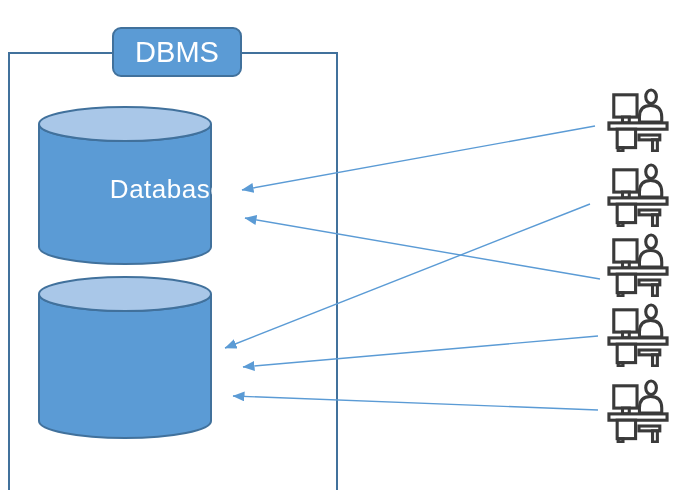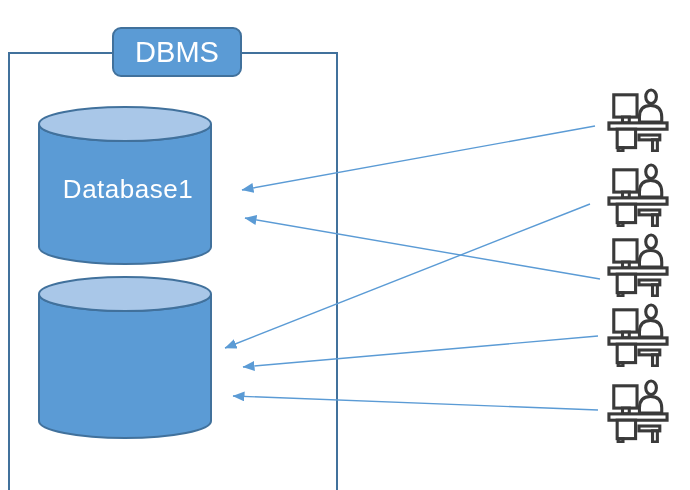--- a/index.html
+++ b/index.html
@@ -40,20 +40,21 @@
   }
   .db-label {
     position: absolute;
     left: 40px;
     width: 176px;
     text-align: center;
     color: #ffffff;
     font-size: 26px;
     font-weight: 300;
     letter-spacing: 0.5px;
+    padding-left: 47px;
   }
   .db-label.db1 { top: 153px; }
   .db-label.db2 { top: 330px; }
   .user-icon {
     position: absolute;
     left: 607px;
     width: 62px;
     height: 64px;
   }
   .user-icon.u1 { top: 67px; }

